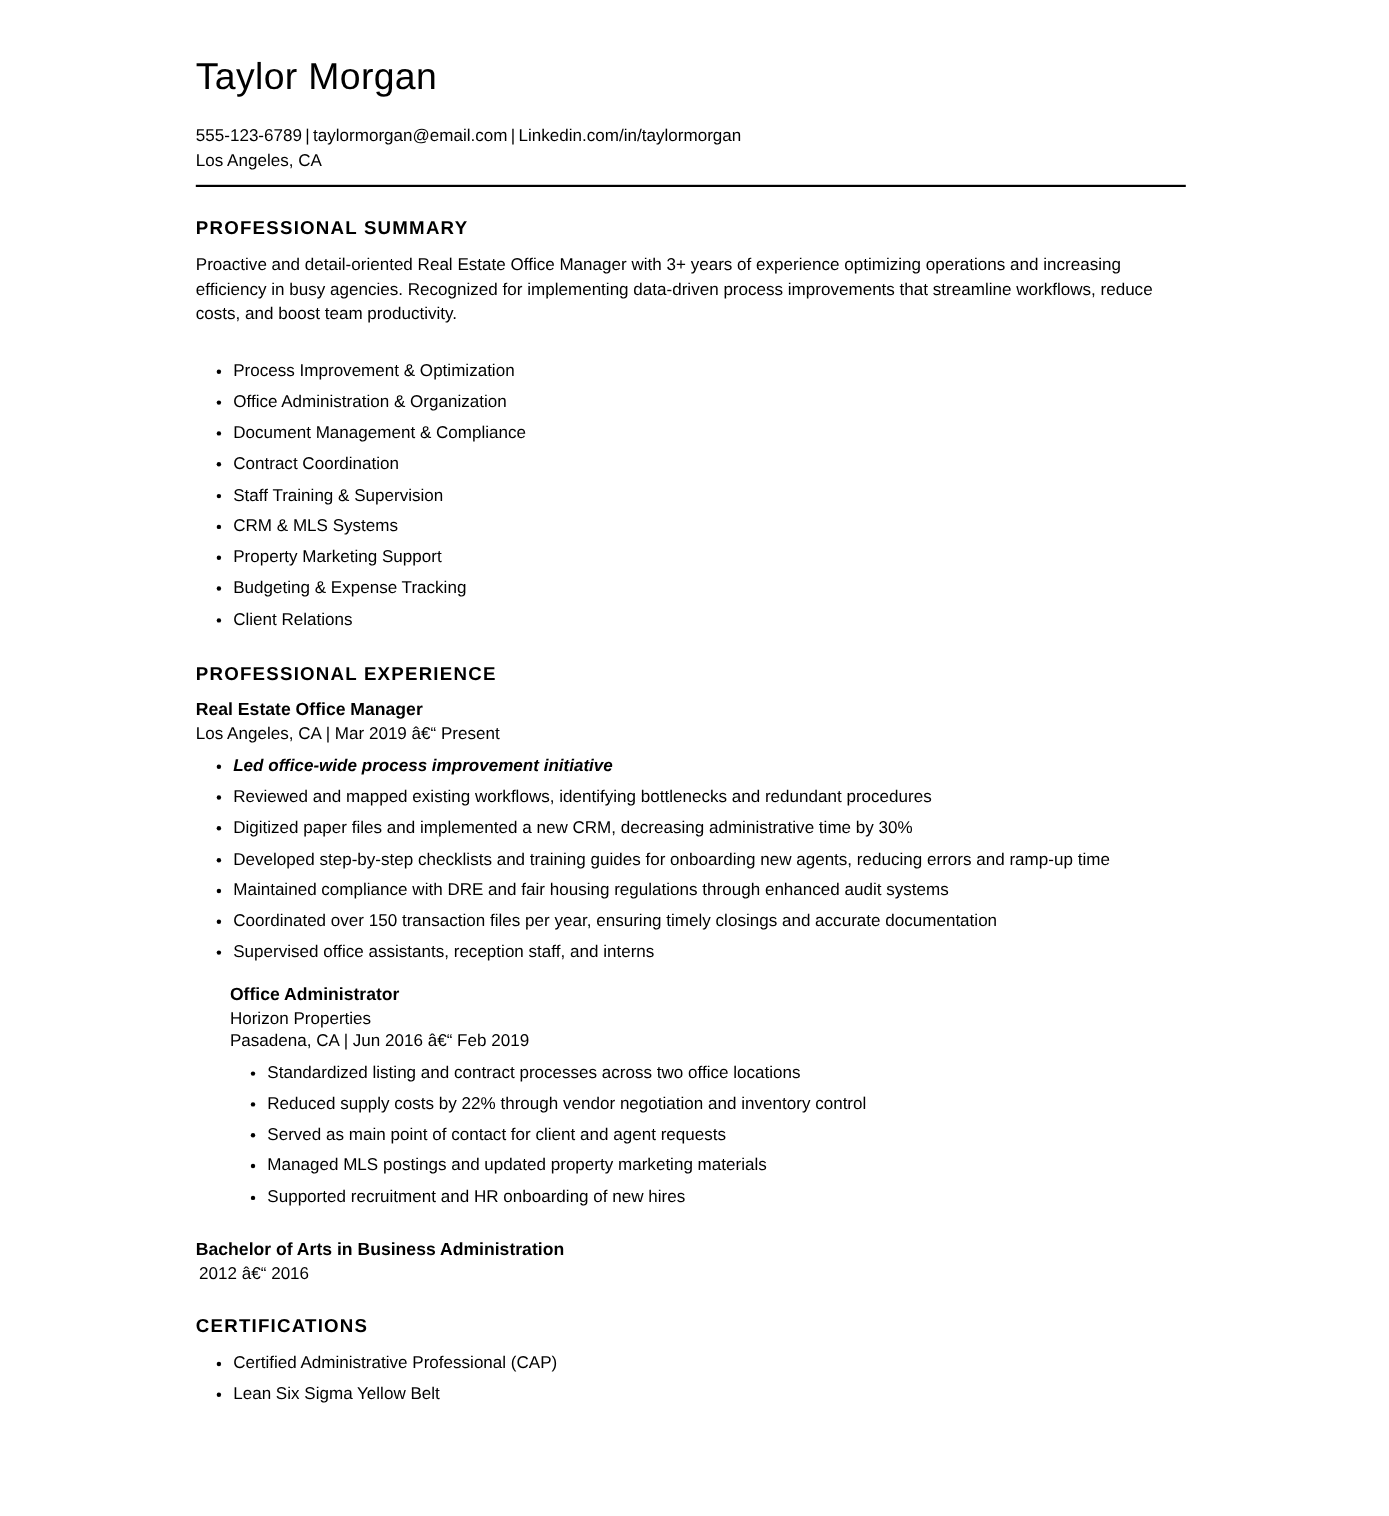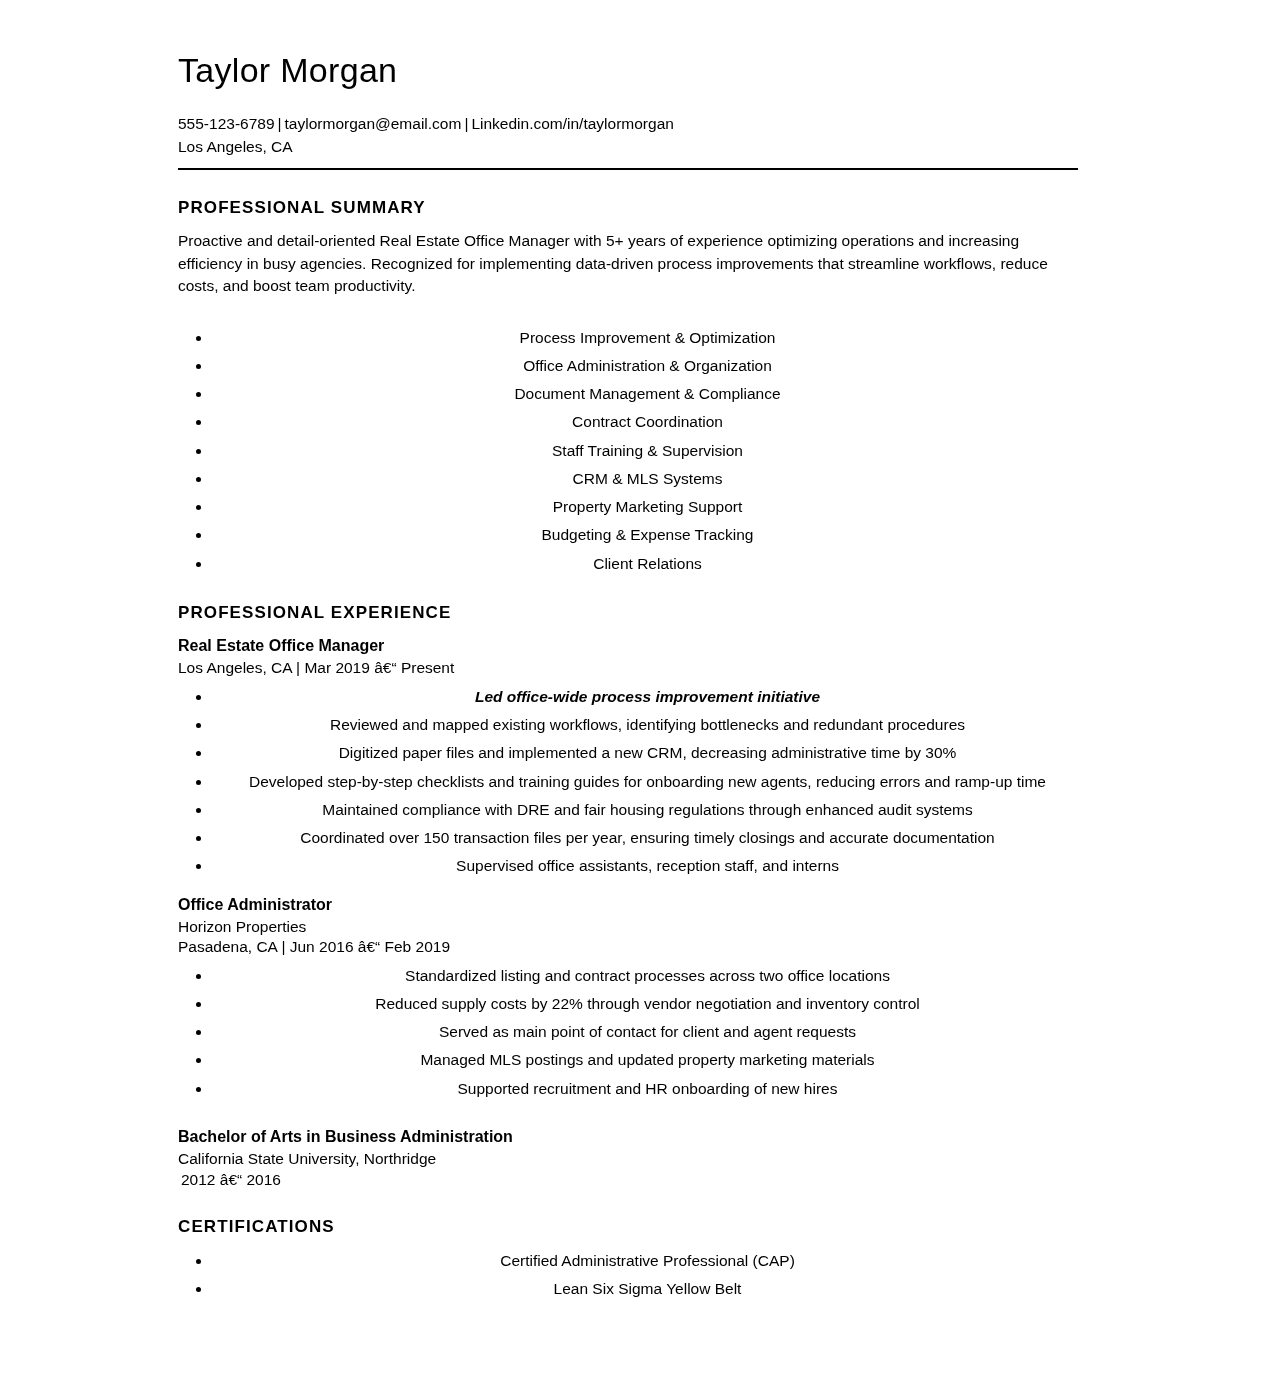--- a/index.html
+++ b/index.html
@@ -56,33 +56,32 @@
   .summary-text {
     font-size: 15.5px;
     line-height: 1.45;
     margin: 0;
     max-width: 905px;
   }
   ul.bullets {
     margin: 0;
     padding-left: 34px;
     list-style-type: disc;
-    text-align: center;
   }
   ul.bullets li {
     font-size: 15.5px;
     line-height: 1.5;
     margin-bottom: 5px;
   }
   ul.bullets li.bold-italic {
     font-weight: bold;
     font-style: italic;
   }
   .job { margin-bottom: 4px; }
-  .job + .job { margin-top: 18px; }
+  .job + .job { margin-top: 18px; margin-left: 31px; }
   .job-title {
     font-size: 16px;
     font-weight: bold;
     margin: 0 0 4px 0;
   }
   .job-company {
     font-size: 15.5px;
     margin: 0 0 2px 0;
   }
   .job-meta {
@@ -114,21 +113,21 @@
       <h1 class="name">Taylor Morgan</h1>
       <p class="contact-line">
         <span>555-123-6789</span><span class="contact-sep">|</span><span>taylormorgan@email.com</span><span class="contact-sep">|</span><span>Linkedin.com/in/taylormorgan</span>
       </p>
       <p class="contact-line">Los Angeles, CA</p>
       <hr class="header-rule">
     </div>
 
     <div class="section">
       <h2 class="section-title">PROFESSIONAL SUMMARY</h2>
-      <p class="summary-text">Proactive and detail-oriented Real Estate Office Manager with 5+ years of experience optimizing operations and increasing efficiency in busy agencies. Recognized for implementing data-driven process improvements that streamline workflows, reduce costs, and boost team productivity.</p>
+      <p class="summary-text">Proactive and detail-oriented Real Estate Office Manager with 3+ years of experience optimizing operations and increasing efficiency in busy agencies. Recognized for implementing data-driven process improvements that streamline workflows, reduce costs, and boost team productivity.</p>
     </div>
 
     <div class="section">
       <ul class="bullets">
         <li>Process Improvement &amp; Optimization</li>
         <li>Office Administration &amp; Organization</li>
         <li>Document Management &amp; Compliance</li>
         <li>Contract Coordination</li>
         <li>Staff Training &amp; Supervision</li>
         <li>CRM &amp; MLS Systems</li>
@@ -164,21 +163,20 @@
           <li>Reduced supply costs by 22% through vendor negotiation and inventory control</li>
           <li>Served as main point of contact for client and agent requests</li>
           <li>Managed MLS postings and updated property marketing materials</li>
           <li>Supported recruitment and HR onboarding of new hires</li>
         </ul>
       </div>
     </div>
 
     <div class="section">
       <p class="edu-degree">Bachelor of Arts in Business Administration</p>
-      <p class="edu-school">California State University, Northridge</p>
       <p class="edu-dates">2012 â€“ 2016</p>
     </div>
 
     <div class="section">
       <h2 class="section-title">CERTIFICATIONS</h2>
       <ul class="bullets">
         <li>Certified Administrative Professional (CAP)</li>
         <li>Lean Six Sigma Yellow Belt</li>
       </ul>
     </div>

